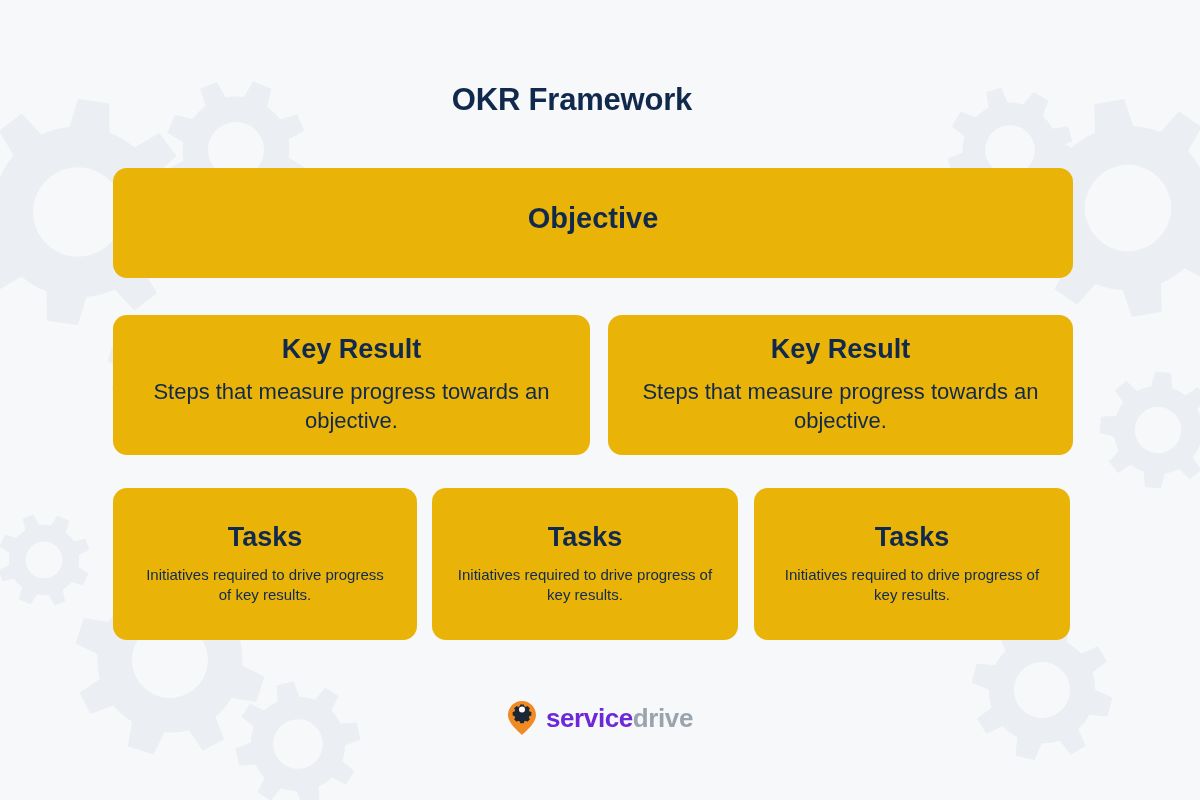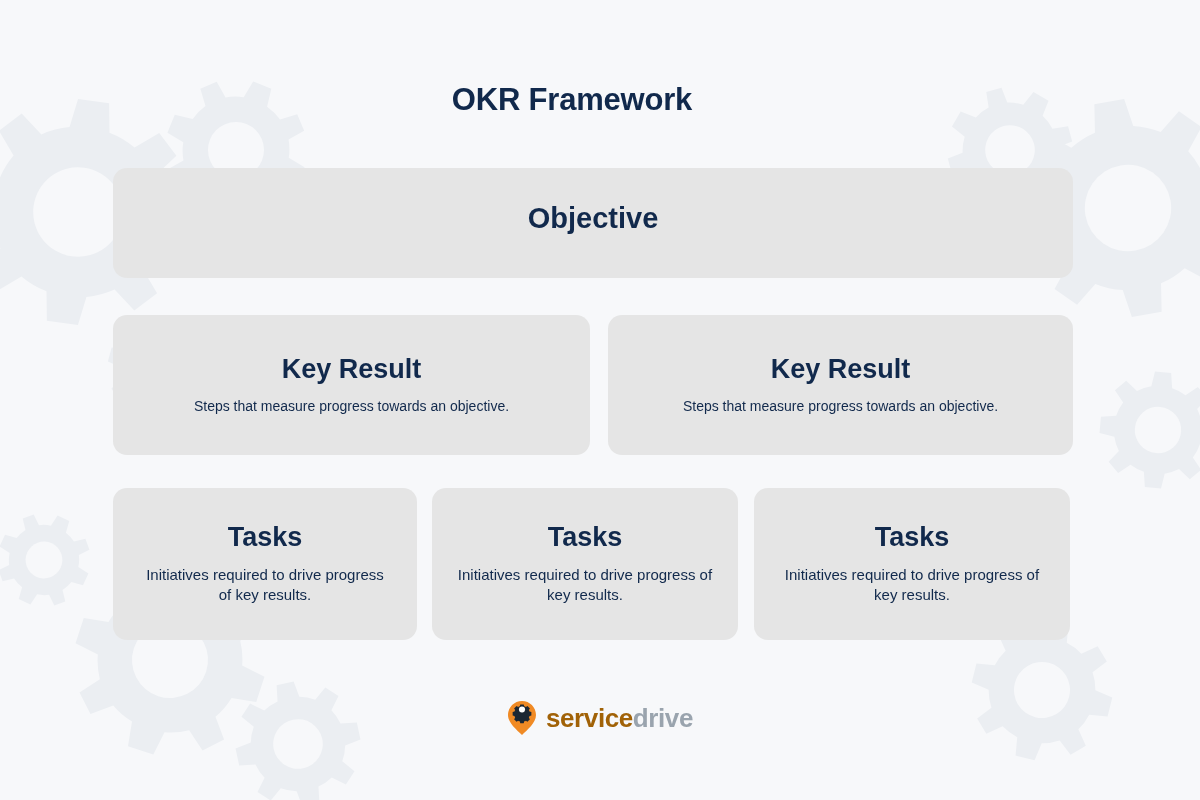--- a/index.html
+++ b/index.html
@@ -40,21 +40,21 @@
     width: 1144px;
     text-align: center;
     font-size: 31px;
     font-weight: bold;
     color: #11294c;
     letter-spacing: -0.2px;
   }
 
   .card {
     position: absolute;
-    background: #e5e5e5;
+    background: #eab308;
     border-radius: 14px;
     box-sizing: border-box;
     display: flex;
     flex-direction: column;
     align-items: center;
     justify-content: center;
     text-align: center;
     color: #11294c;
   }
 
@@ -89,21 +89,21 @@
   .card-keyresult {
     top: 315px;
     height: 140px;
     padding: 0 24px;
   }
   .card-keyresult .card-title {
     font-size: 27px;
     margin-bottom: 12px;
   }
   .card-keyresult .card-desc {
-    font-size: 14px;
+    font-size: 22px;
     max-width: 400px;
   }
   #card-keyresult-1 { left: 113px;  width: 477px; }
   #card-keyresult-2 { left: 608px;  width: 465px; }
 
   
   .card-task {
     top: 488px;
     height: 152px;
     padding: 0 25px;
@@ -135,21 +135,21 @@
     height: 36px;
     display: block;
   }
   .logo-wordmark {
     font-size: 26px;
     font-weight: bold;
     letter-spacing: -0.4px;
     line-height: 1;
     white-space: nowrap;
   }
-  .logo-word-primary { color: #a16207; }
+  .logo-word-primary { color: #6d28d9; }
   .logo-word-secondary { color: #9aa4ae; font-weight: bold; }
 </style>
 </head>
 <body>
 
 <svg id="bg-gears" viewBox="0 0 1200 800" xmlns="http://www.w3.org/2000/svg" aria-hidden="true">
   <defs>
 
     <g id="gear-shape">
       <path d="M -14 -100 L 14 -100 L 18 -74 A 78 78 0 0 1 42 -64 L 62 -80 L 80 -62

